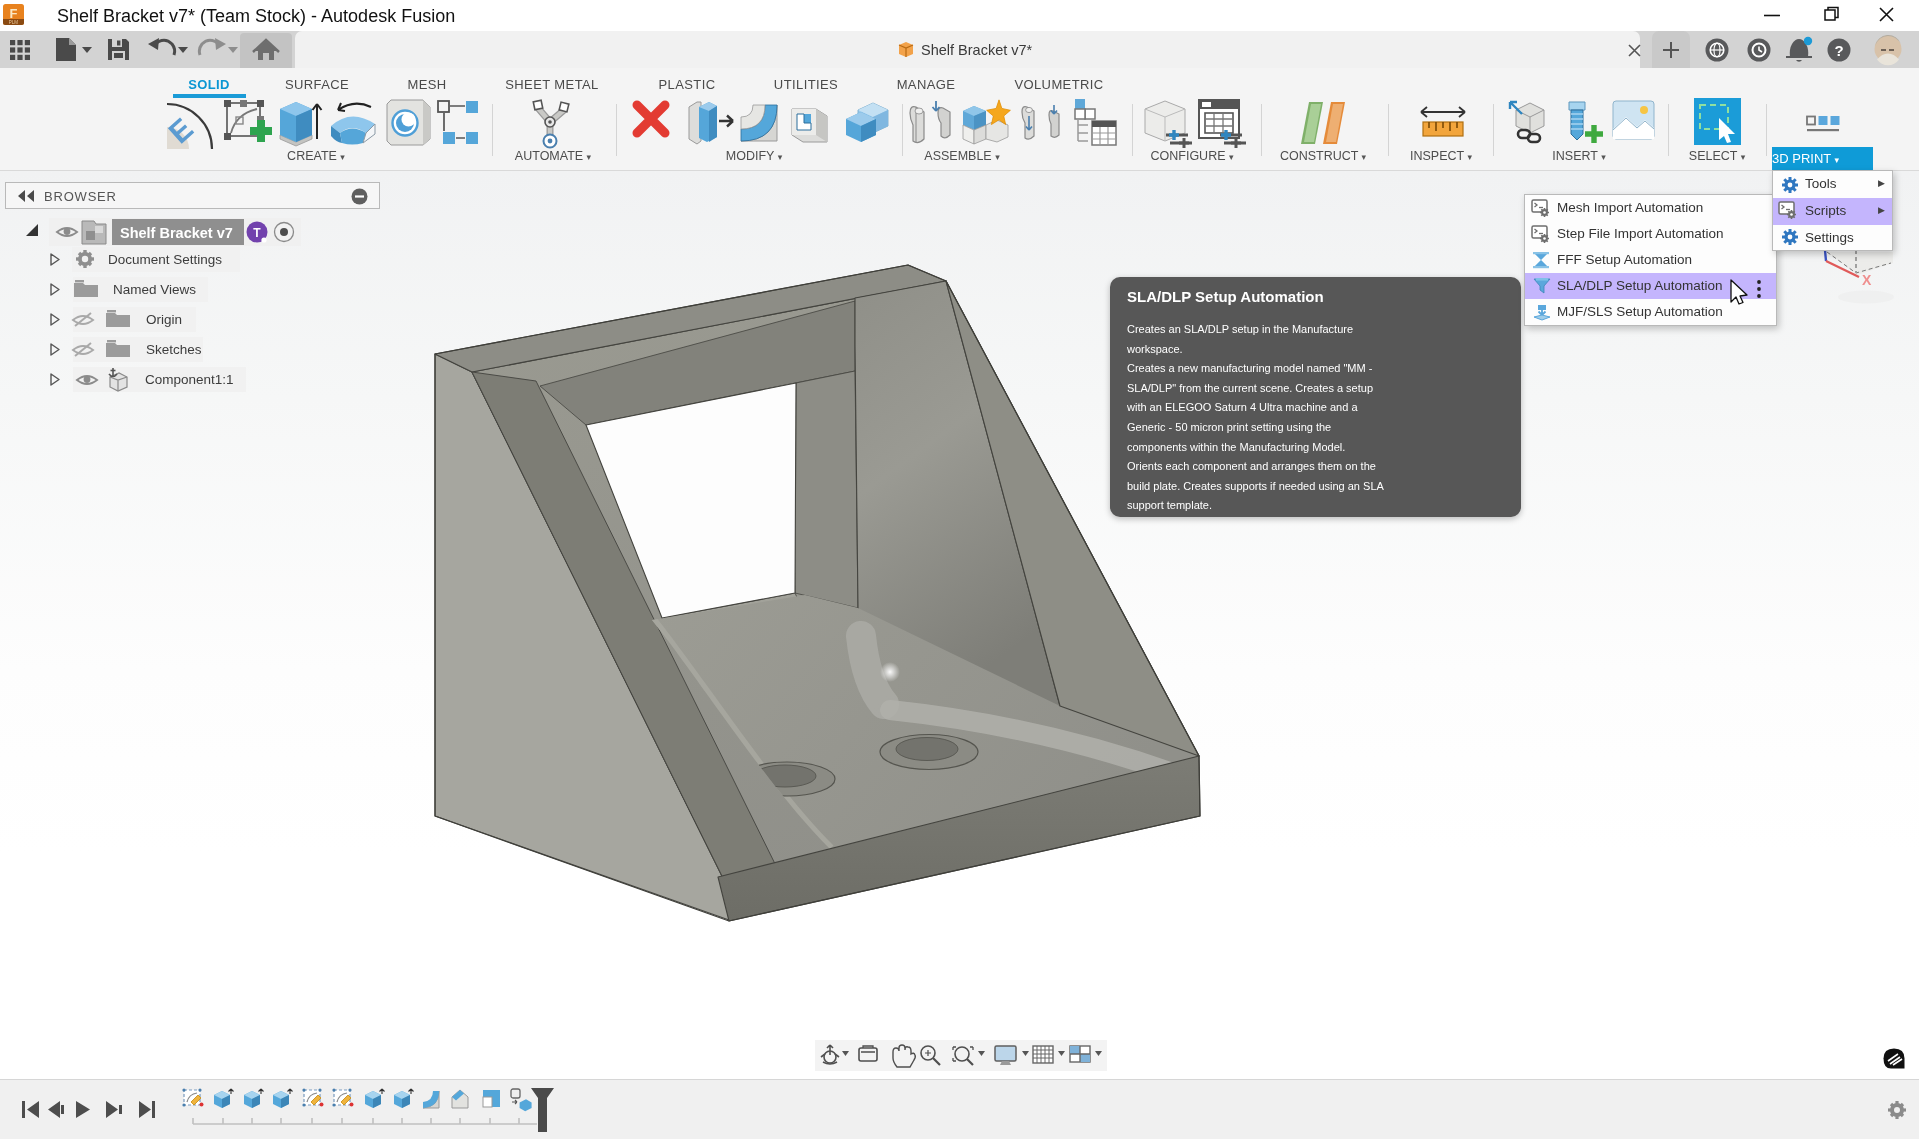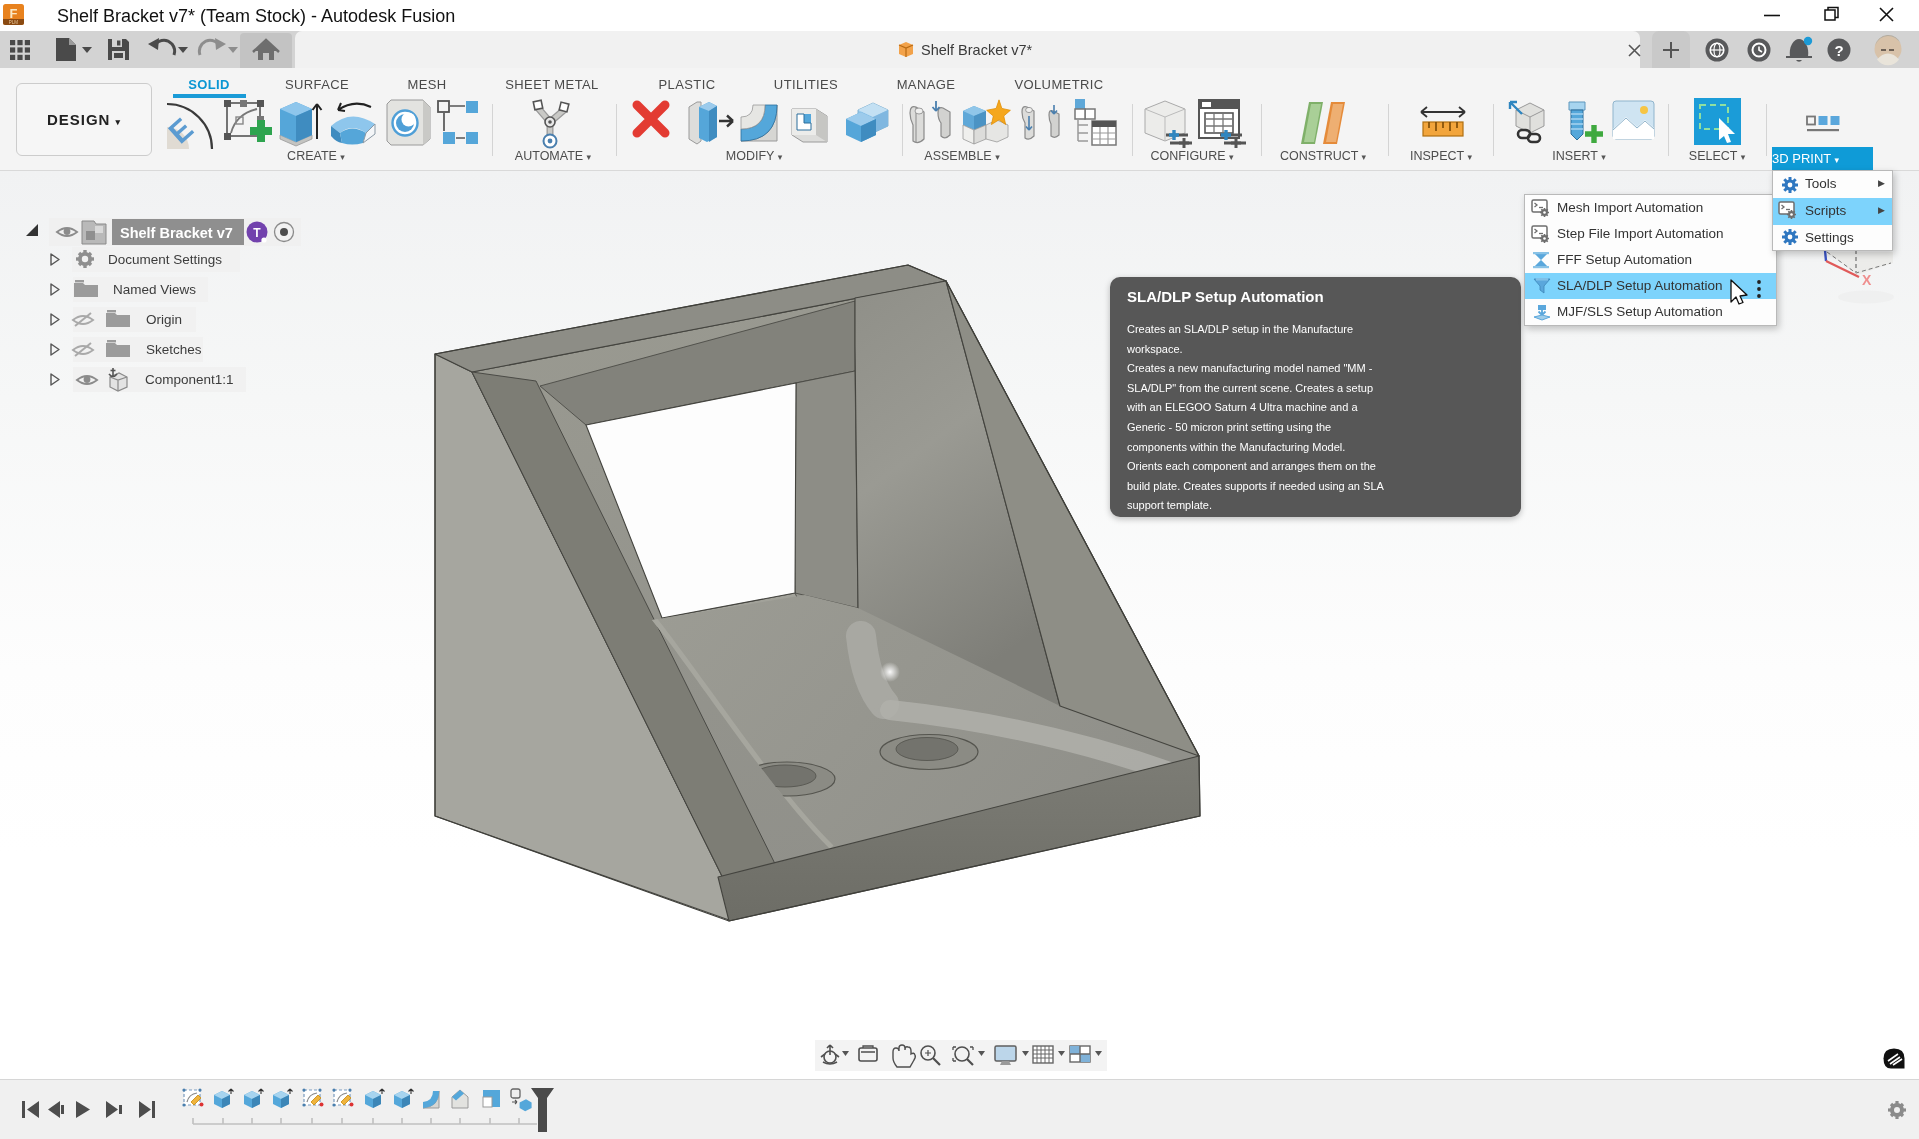--- a/index.html
+++ b/index.html
@@ -36,21 +36,21 @@
 #navbar{position:absolute;left:815px;top:869px;width:292px;height:31px;background:#f3f3f3}
 
 #tooltip{position:absolute;left:1110px;top:106px;width:411px;height:240px;background:#575757;border-radius:10px;color:#fff;padding:11px 17px;box-shadow:0 2px 6px rgba(0,0,0,.25)}
 #tooltip .tt{font-size:15px;font-weight:bold;margin-bottom:15px}
 #tooltip .tb{font-size:11px;font-weight:normal;line-height:19.6px}
 
 .menu{position:absolute;background:#fdfdfd;border:1px solid #b9b9b9;box-shadow:2px 3px 7px rgba(0,0,0,.22)}
 .mitem{position:relative;height:26px;font-size:13.5px;color:#333;white-space:nowrap}
 .mitem .mtx{position:absolute;left:32px;top:5px}
 .mitem .arr{position:absolute;right:7px;top:7px;font-size:9px;color:#444}
-.mitem.hl{background:#7dd3fc}
+.mitem.hl{background:#c4b5fd}
 
 #timeline{position:absolute;left:0;top:1079px;width:1919px;height:60px;background:#f0f0f0;border-top:1px solid #d6d6d6}
 </style>
 </head>
 <body>
 <div id="page">
 
 <div id="titlebar">
   <svg class="abs" style="left:3px;top:4px" width="22" height="22" viewBox="0 0 22 22">
         <rect x="0" y="0" width="21" height="21" rx="2.5" fill="#e8821e"></rect>
@@ -137,21 +137,20 @@
 <div id="ribbon">
   <span class="wstab sel" style="left:209px">SOLID</span>
   <span class="wstab" style="left:317px">SURFACE</span>
   <span class="wstab" style="left:427px">MESH</span>
   <span class="wstab" style="left:552px">SHEET METAL</span>
   <span class="wstab" style="left:687px">PLASTIC</span>
   <span class="wstab" style="left:806px">UTILITIES</span>
   <span class="wstab" style="left:926px">MANAGE</span>
   <span class="wstab" style="left:1059px">VOLUMETRIC</span>
   <div id="solidline"></div>
-  <div id="designbtn">DESIGN <span style="font-size:9px">▾</span></div>
   <span class="grplabel" style="left:316px">CREATE <span class="car">▾</span></span>
   <span class="grplabel" style="left:553px">AUTOMATE <span class="car">▾</span></span>
   <span class="grplabel" style="left:754px">MODIFY <span class="car">▾</span></span>
   <span class="grplabel" style="left:962px">ASSEMBLE <span class="car">▾</span></span>
   <span class="grplabel" style="left:1192px">CONFIGURE <span class="car">▾</span></span>
   <span class="grplabel" style="left:1323px">CONSTRUCT <span class="car">▾</span></span>
   <span class="grplabel" style="left:1441px">INSPECT <span class="car">▾</span></span>
   <span class="grplabel" style="left:1579px">INSERT <span class="car">▾</span></span>
   <span class="grplabel" style="left:1717px">SELECT <span class="car">▾</span></span>
   <div class="gdiv" style="left:492px"></div>
@@ -426,20 +425,30 @@
       <ellipse cx="1866" cy="297" rx="28" ry="6.5" fill="#e9e9e9" opacity="0.4"></ellipse>
       <path d="M1827,252 L1857,275 L1893,263 L1893,252 Z" fill="#ececea"></path>
       <path d="M1827,252 L1856,273 L1891,263" fill="none" stroke="#777" stroke-width="1" stroke-dasharray="4 3"></path>
       <line x1="1856" y1="250" x2="1856" y2="272" stroke="#555" stroke-width="1" stroke-dasharray="4 3"></line>
       <line x1="1825" y1="250" x2="1826" y2="261" stroke="#3b54c4" stroke-width="2.4"></line>
       <line x1="1826" y1="261" x2="1859" y2="277" stroke="#e05a5a" stroke-width="2.4"></line>
       <text x="1862" y="285" font-size="14" fill="#ef8f8f" font-weight="bold" font-family="Liberation Sans">X</text>
     </g>
   </svg>
 
+  <div id="bheader">
+    <svg class="abs" style="left:10px;top:6px" width="22" height="14" viewBox="0 0 22 14">
+          <path d="M9 1 L2 7 L9 13 Z M18 1 L11 7 L18 13 Z" fill="#4a4a4a"></path>
+        </svg>
+    <span class="bt">BROWSER</span>
+    <svg class="abs" style="left:345px;top:5px" width="17" height="17" viewBox="0 0 17 17">
+          <circle cx="8.5" cy="8.5" r="8" fill="#5f5f5f"></circle>
+          <rect x="4" y="7.4" width="9" height="2.2" fill="#fff"></rect>
+        </svg>
+  </div>
   <svg class="abs" style="left:0;top:40px" width="400" height="190" viewBox="0 0 400 190" id="btree">
     <defs>
       <g id="eyeo">
             <path d="M0,0 Q10,-8 20,0 Q10,8 0,0 Z" fill="none" stroke="#8b8b8b" stroke-width="2"></path>
             <circle cx="10" cy="-0.5" r="3.4" fill="#8b8b8b"></circle>
           </g>
       <g id="eyeh">
             <path d="M0,0 Q10,-8 20,0 Q10,8 0,0 Z" fill="none" stroke="#a9a9a9" stroke-width="2"></path>
             <line x1="2" y1="6" x2="18" y2="-7" stroke="#a9a9a9" stroke-width="2"></line>
           </g>

